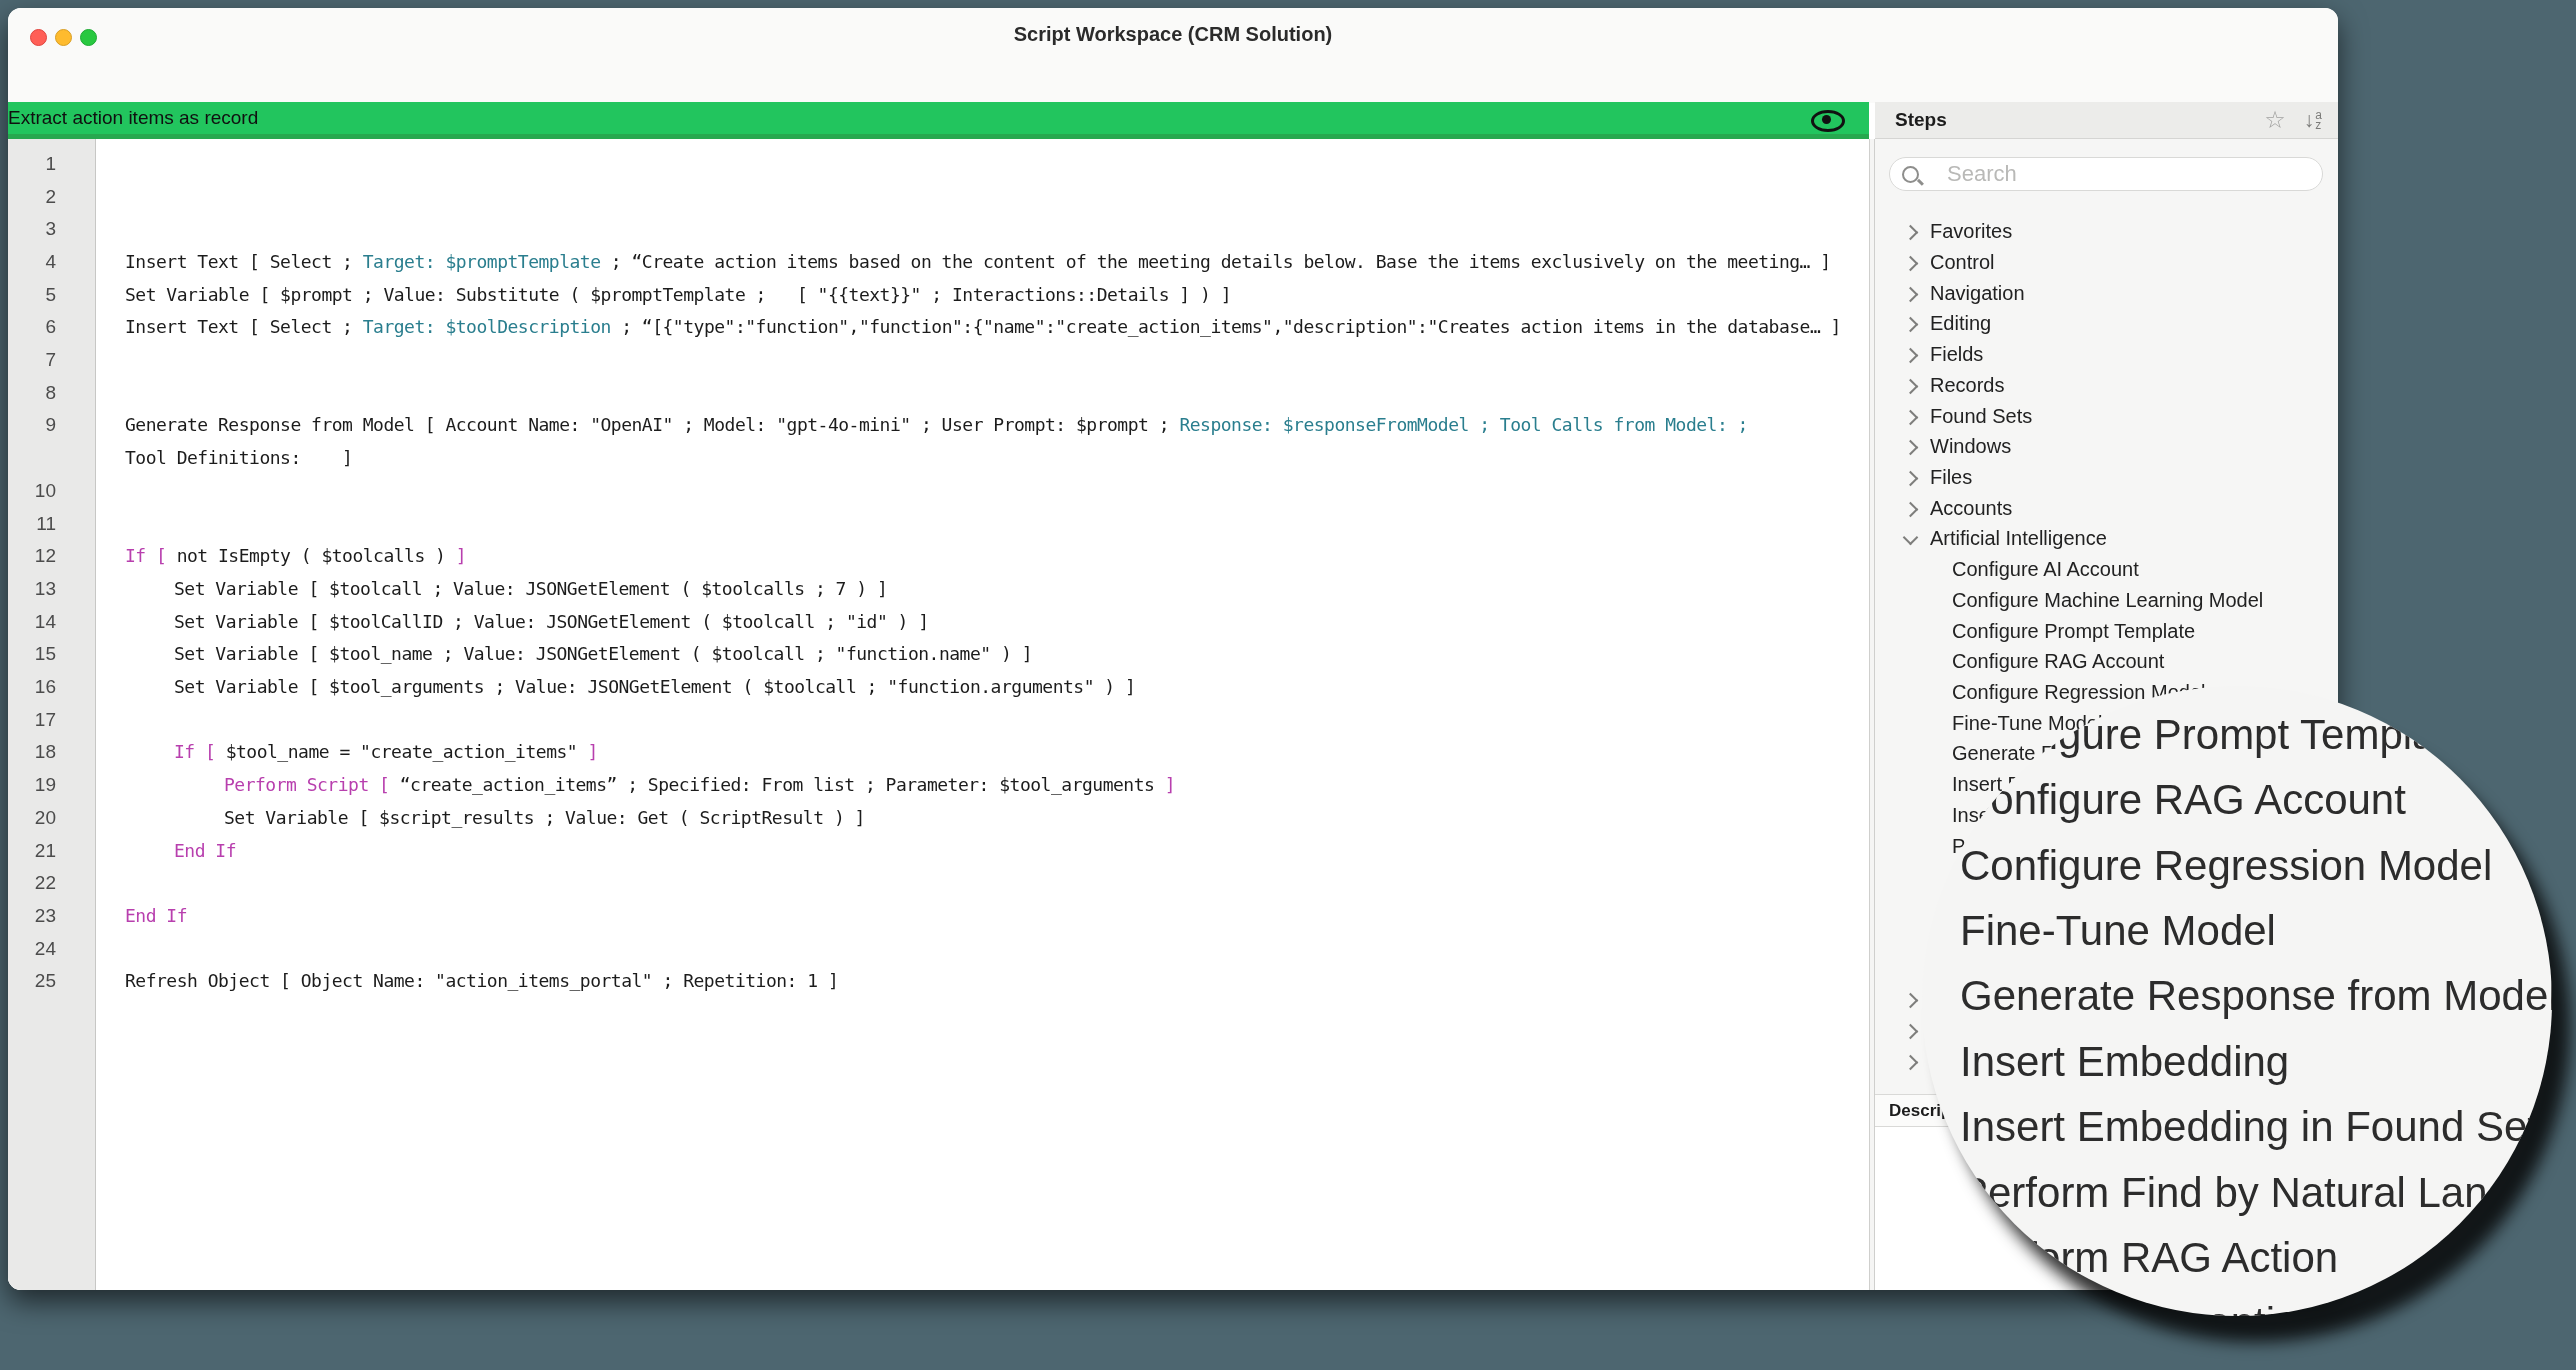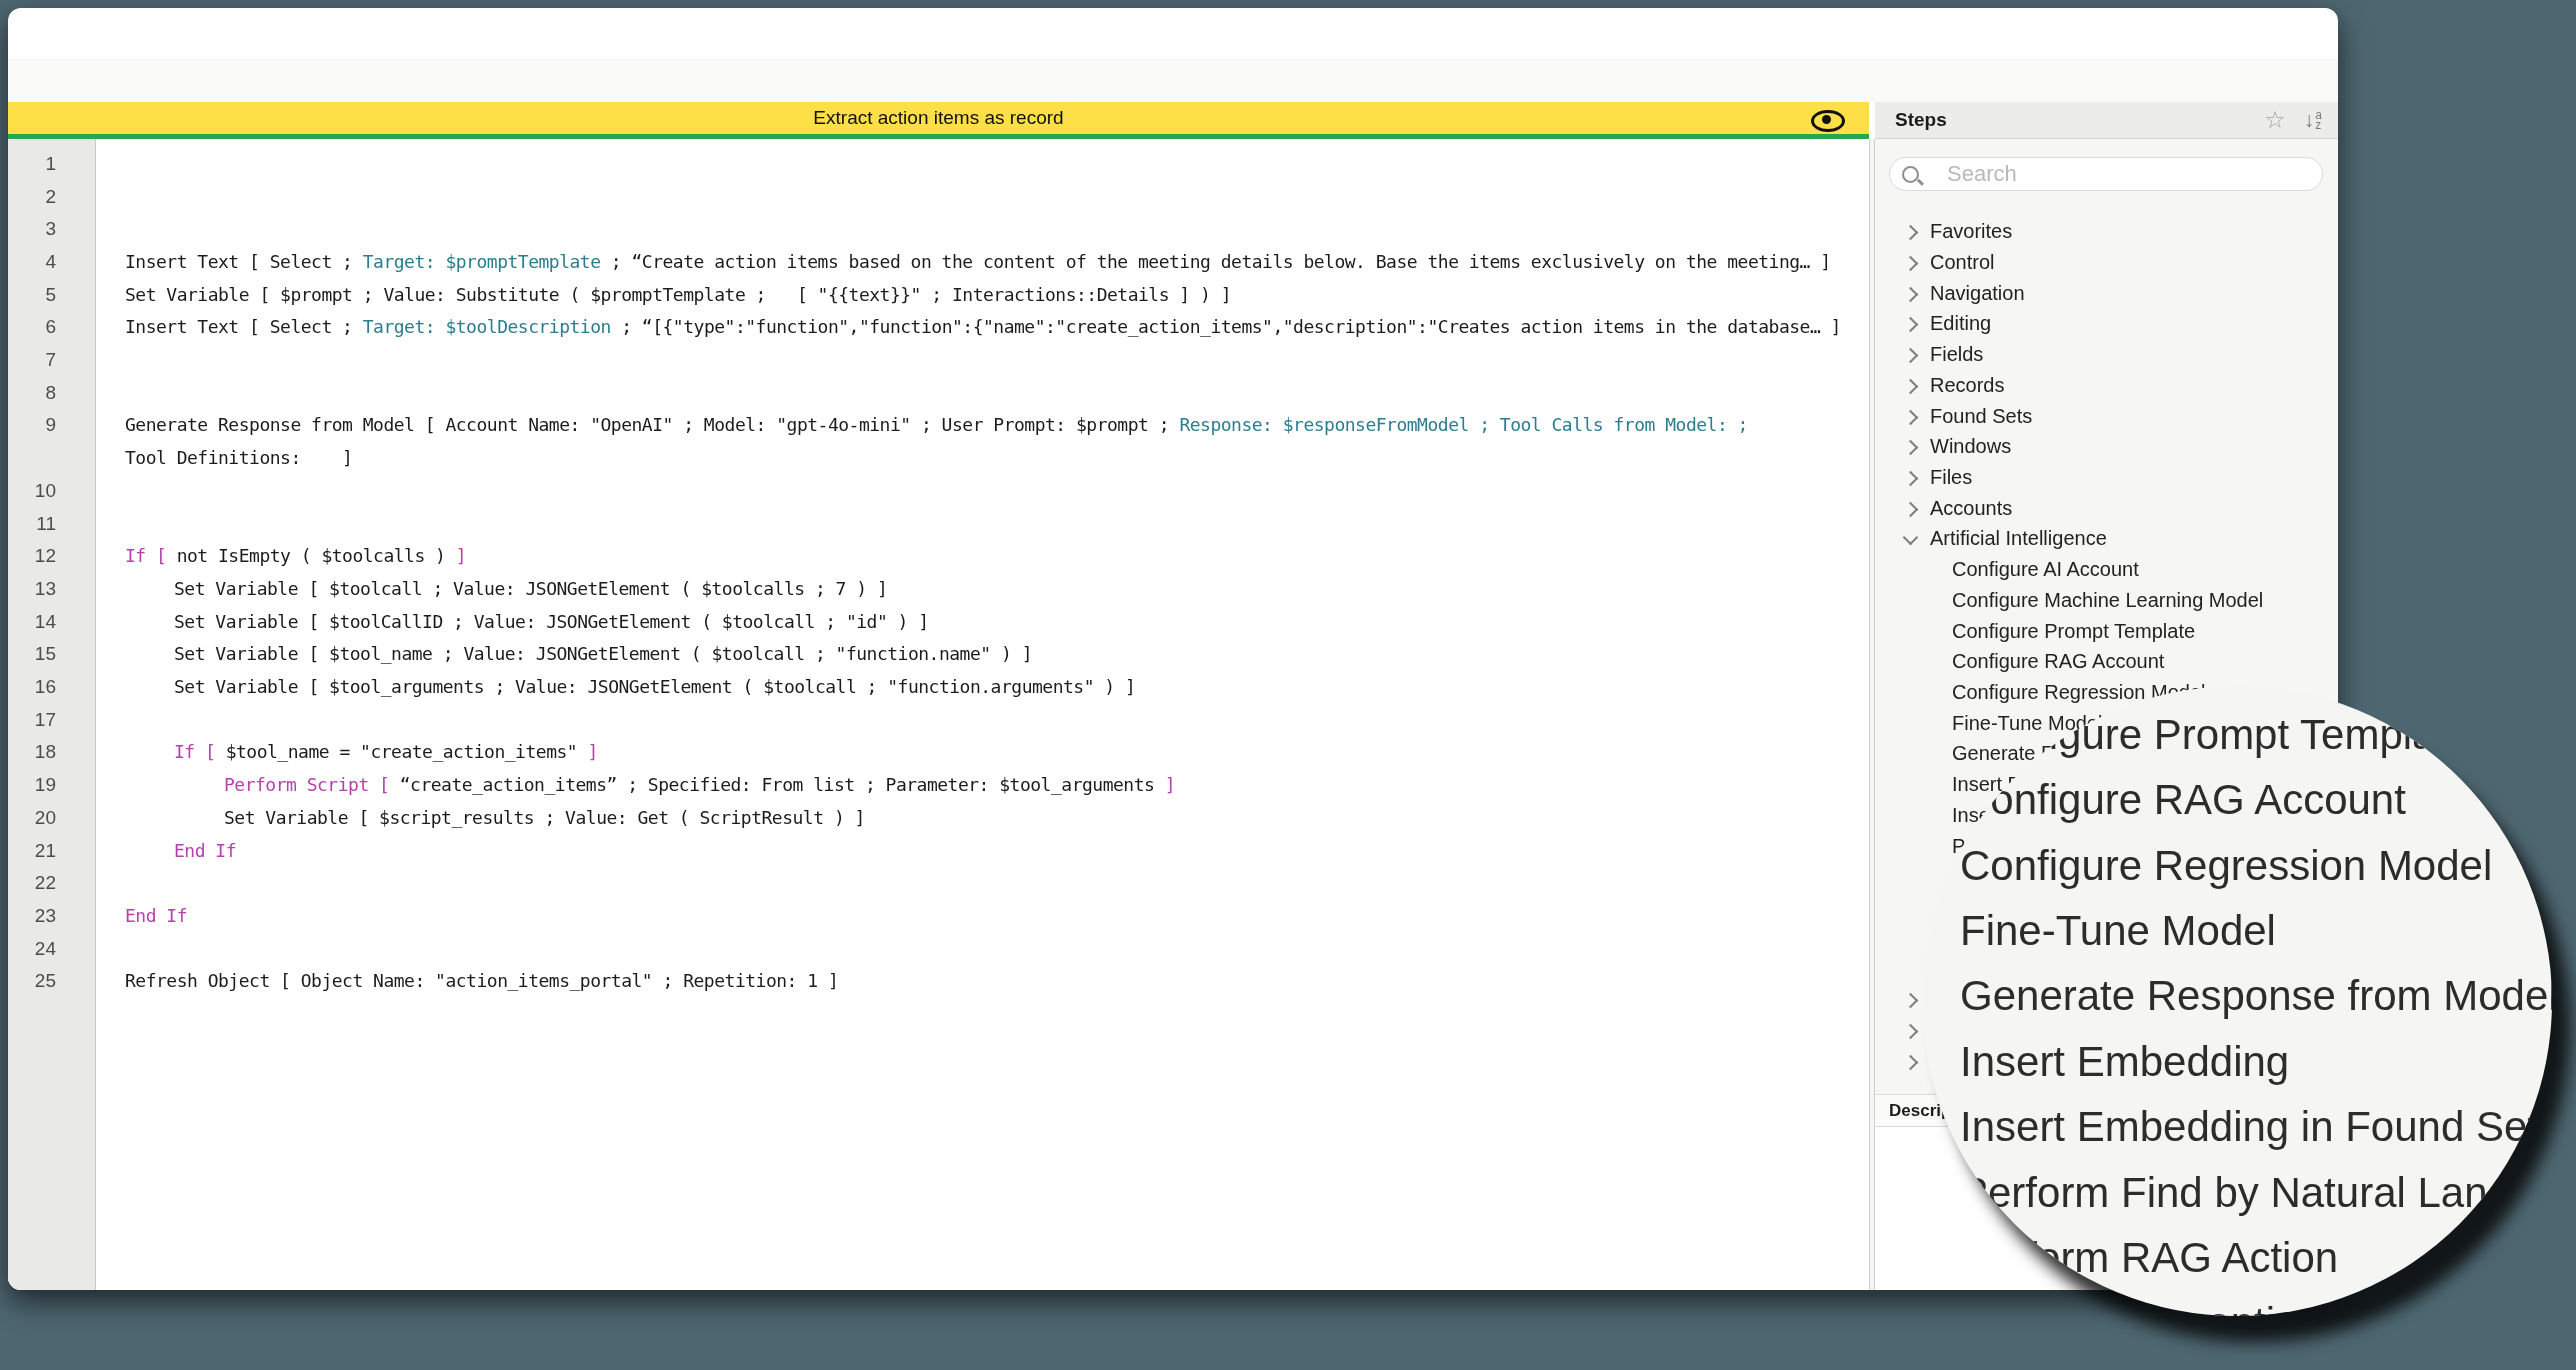--- a/index.html
+++ b/index.html
@@ -22,22 +22,22 @@
   .plus::before{content:"";position:absolute;left:0;top:11px;width:24px;height:2.5px;background:#6f6f6f;}
   .plus::after{content:"";position:absolute;left:11px;top:0;width:2.5px;height:24px;background:#6f6f6f;}
   .play{position:absolute;left:121px;top:60px;width:0;height:0;border-top:11px solid transparent;
         border-bottom:11px solid transparent;border-left:17px solid #636363;}
   .bug{position:absolute;left:180px;top:58px;}
   .tr-icons{position:absolute;top:54px;right:22px;display:flex;align-items:center;gap:16px;height:40px;}
   .pill{background:#ebebe9;border-radius:9px;width:55px;height:40px;display:flex;
         align-items:center;justify-content:center;}
   
   .tabrow{position:absolute;left:0;top:94px;right:0;height:37px;}
-  .tab{position:absolute;left:0;top:0;width:1861px;height:32px;background:#fde047;
-       display:flex;align-items:center;justify-content:center;font-size:19px;color:#101010;}
+  .tab{position:absolute;left:0;top:0;width:1861px;height:32px;background:#22c55e;
+       display:flex;align-items:center;justify-content:flex-start;font-size:19px;color:#101010;}
   .greenbar{position:absolute;left:0;top:32px;width:1861px;height:5px;background:#27a84f;}
   .eye{position:absolute;right:24px;top:8px;width:28px;height:16px;border:3px solid #111;
        border-radius:50%;}
   .eye::after{content:"";position:absolute;left:8px;top:2px;width:9px;height:9px;border-radius:50%;background:#111;}
   .steps-header{position:absolute;left:1867px;top:0;right:0;height:36px;background:#ececea;
                 border-bottom:1px solid #d5d5d3;display:flex;align-items:center;}
   .steps-title{font-size:19px;font-weight:bold;color:#1c1c1c;margin-left:20px;}
   .sh-icons{position:absolute;right:16px;top:0;height:36px;display:flex;align-items:center;gap:18px;}
   .star{font-size:24px;color:#a2a2a0;line-height:24px;}
   .sortaz{display:flex;align-items:center;color:#7b7b79;}
@@ -85,20 +85,28 @@
         background:#f5f5f4;overflow:hidden;box-shadow:18px 26px 16px rgba(5,5,5,0.82);z-index:10;}
   .lensrow{position:absolute;left:38px;height:65px;line-height:65px;font-size:42px;color:#2c2c2c;
            white-space:nowrap;}
 </style>
 </head>
 <body>
 
 <div class="stage">
   <div class="window">
 
+    <div class="titlebar">
+      <div class="lights">
+        <span class="light red"></span>
+        <span class="light yellow"></span>
+        <span class="light green"></span>
+      </div>
+      <div class="wtitle">Script Workspace (CRM Solution)</div>
+    </div>
 
     <div class="toolbar">
       <span class="plus"></span>
       <span class="play"></span>
       <span class="bug">
         <svg width="26" height="28" viewBox="0 0 26 28">
           <g stroke="#5a5a5a" stroke-width="1.8" fill="none">
             <circle cx="13" cy="8" r="3.6"></circle>
             <ellipse cx="13" cy="17.5" rx="6.6" ry="8.2"></ellipse>
             <line x1="13" y1="9.5" x2="13" y2="25.5"></line>

